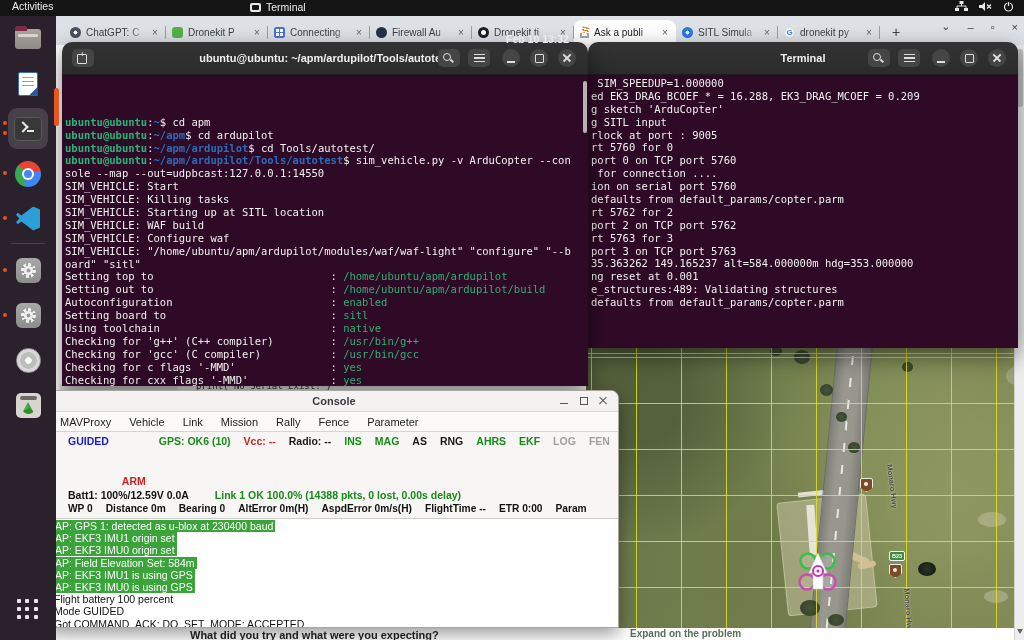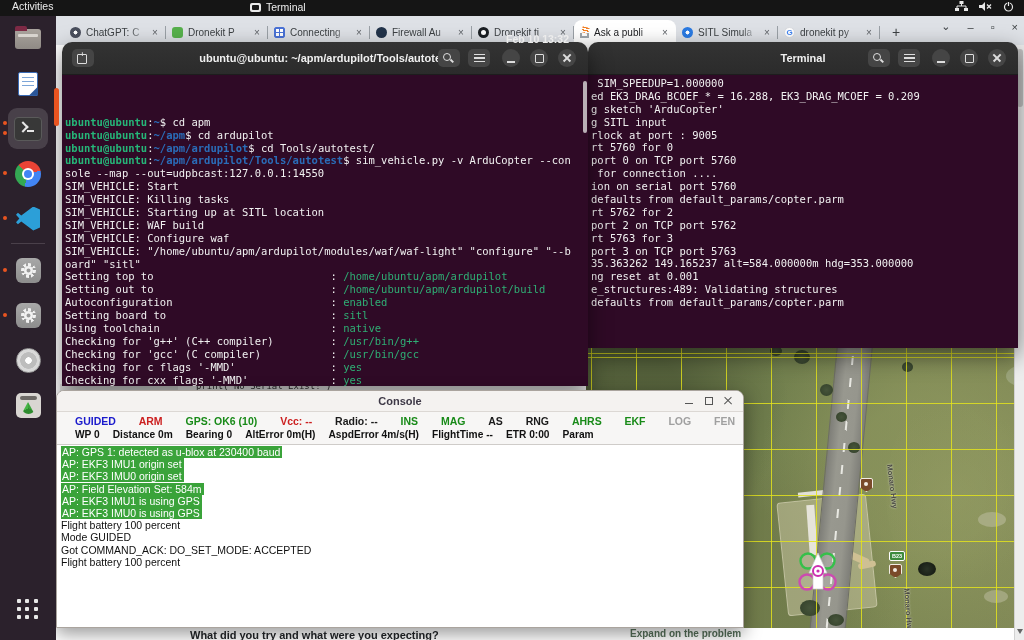--- a/index.html
+++ b/index.html
@@ -102,21 +102,21 @@
   .i-burger::before{content:"";position:absolute;left:5.5px;top:5px;width:11px;height:8px;
     background:repeating-linear-gradient(#ddd 0 1.4px,transparent 1.4px 3.3px);}
   .i-min::before{content:"";position:absolute;left:5px;top:12px;width:8px;height:1.6px;background:#ddd;}
   .i-max::before{content:"";position:absolute;left:5px;top:5px;width:7px;height:7px;border:1.4px solid #ddd;border-radius:1px;}
   .i-close::before,.i-close::after{content:"";position:absolute;left:4px;top:8.2px;width:10px;height:1.6px;background:#ddd;}
   .i-close::before{transform:rotate(45deg);}  .i-close::after{transform:rotate(-45deg);}
   .i-newtab::before{content:"";position:absolute;left:5px;top:5px;width:8px;height:8px;border:1.3px solid #ddd;border-radius:1px;}
   .i-newtab::after{content:"+";position:absolute;left:8px;top:2px;color:#ddd;font:700 8px/8px "Liberation Sans";}
   .scrollthumb{position:absolute;right:1px;top:6px;width:4px;height:52px;background:#b9b0b6;border-radius:2px;}
   
-  #console{position:absolute;left:56px;top:390px;width:688px;height:238px;z-index:50;background:#fff;
+  #console{position:absolute;left:49px;top:390px;width:570px;height:238px;z-index:50;background:#fff;
     border:1px solid #aaa49e;border-radius:8px 8px 0 0;box-shadow:0 6px 18px rgba(0,0,0,.4);box-sizing:border-box;overflow:hidden;}
   #console .chead{height:20px;background:#f4f2f0;border-bottom:1px solid #dcd8d4;position:relative;
     display:flex;align-items:center;justify-content:center;font-weight:700;font-size:11px;color:#3d3846;}
   .cbtn{position:absolute;top:3px;width:14px;height:14px;}
   .c-min::before{content:"";position:absolute;left:2px;top:9px;width:8px;height:1.4px;background:#555;}
   .c-max::before{content:"";position:absolute;left:2px;top:3px;width:8px;height:8px;border:1.3px solid #555;box-sizing:border-box;}
   .c-close::before,.c-close::after{content:"";position:absolute;left:1px;top:6px;width:10px;height:1.4px;background:#555;}
   .c-close::before{transform:rotate(45deg);} .c-close::after{transform:rotate(-45deg);}
   #cmenu{height:19px;background:#fbfaf9;border-bottom:1px solid #d8d4d0;display:flex;align-items:center;
     gap:18px;padding-left:10px;font-size:11px;color:#1d1d1d;}
@@ -310,42 +310,55 @@
   <div class="tline"><span class="tp">ubuntu@ubuntu</span><span class="tw">:</span><span class="tb">~</span><span class="tw">$ cd apm</span></div><div class="tline"><span class="tp">ubuntu@ubuntu</span><span class="tw">:</span><span class="tb">~/apm</span><span class="tw">$ cd ardupilot</span></div><div class="tline"><span class="tp">ubuntu@ubuntu</span><span class="tw">:</span><span class="tb">~/apm/ardupilot</span><span class="tw">$ cd Tools/autotest/</span></div><div class="tline"><span class="tp">ubuntu@ubuntu</span><span class="tw">:</span><span class="tb">~/apm/ardupilot/Tools/autotest</span><span class="tw">$ sim_vehicle.py -v ArduCopter --con</span></div><div class="tline"><span class="tw">sole --map --out=udpbcast:127.0.0.1:14550</span></div><div class="tline"><span class="tw">SIM_VEHICLE: Start</span></div><div class="tline"><span class="tw">SIM_VEHICLE: Killing tasks</span></div><div class="tline"><span class="tw">SIM_VEHICLE: Starting up at SITL location</span></div><div class="tline"><span class="tw">SIM_VEHICLE: WAF build</span></div><div class="tline"><span class="tw">SIM_VEHICLE: Configure waf</span></div><div class="tline"><span class="tw">SIM_VEHICLE: "/home/ubuntu/apm/ardupilot/modules/waf/waf-light" "configure" "--b</span></div><div class="tline"><span class="tw">oard" "sitl"</span></div><div class="tline"><span class="tw">Setting top to                            : </span><span class="tg">/home/ubuntu/apm/ardupilot</span></div><div class="tline"><span class="tw">Setting out to                            : </span><span class="tg">/home/ubuntu/apm/ardupilot/build</span></div><div class="tline"><span class="tw">Autoconfiguration                         : </span><span class="tg">enabled</span></div><div class="tline"><span class="tw">Setting board to                          : </span><span class="tg">sitl</span></div><div class="tline"><span class="tw">Using toolchain                           : </span><span class="tg">native</span></div><div class="tline"><span class="tw">Checking for 'g++' (C++ compiler)         : </span><span class="tg">/usr/bin/g++</span></div><div class="tline"><span class="tw">Checking for 'gcc' (C compiler)           : </span><span class="tg">/usr/bin/gcc</span></div><div class="tline"><span class="tw">Checking for c flags '-MMD'               : </span><span class="tg">yes</span></div><div class="tline"><span class="tw">Checking for cxx flags '-MMD'             : </span><span class="tg">yes</span></div></div>
 </div>
 
 <div id="console">
   <div class="chead">
     <span>Console</span>
     <div class="cbtn c-min" style="right:46px;"></div>
     <div class="cbtn c-max" style="right:26px;"></div>
     <div class="cbtn c-close" style="right:7px;"></div>
   </div>
+  <div id="cmenu">
+      <span>MAVProxy</span>
+      <span>Vehicle</span>
+      <span>Link</span>
+      <span>Mission</span>
+      <span>Rally</span>
+      <span>Fence</span>
+      <span>Parameter</span>
+    </div>
   <div id="cstatus">
     <div id="flags">
         <span style="color: rgb(26, 26, 204);">GUIDED</span>
-        <span style="color: rgb(204, 32, 32);">ARM</span>
+        <span style="color: rgb(204, 32, 32); margin-top: 40px;">ARM</span>
         <span style="color: rgb(24, 138, 24);">GPS: OK6 (10)</span>
         <span style="color: rgb(204, 32, 32);">Vcc: --</span>
         <span style="color: rgb(26, 26, 26);">Radio: --</span>
         <span style="color: rgb(24, 138, 24);">INS</span>
         <span style="color: rgb(24, 138, 24);">MAG</span>
         <span style="color: rgb(26, 26, 26);">AS</span>
         <span style="color: rgb(26, 26, 26);">RNG</span>
         <span style="color: rgb(24, 138, 24);">AHRS</span>
         <span style="color: rgb(24, 138, 24);">EKF</span>
         <span style="color: rgb(160, 160, 160);">LOG</span>
         <span style="color: rgb(160, 160, 160);">FEN</span>
       </div>
+    <div id="battrow">
+      <span>Batt1: 100%/12.59V 0.0A</span>
+      <span class="link">Link 1 OK 100.0% (14388 pkts, 0 lost, 0.00s delay)</span>
+    </div>
     <div class="telem" id="telem2">
         <span>WP 0</span>
         <span>Distance 0m</span>
         <span>Bearing 0</span>
         <span>AltError 0m(H)</span>
-        <span>AspdError 4m/s(H)</span>
+        <span>AspdError 0m/s(H)</span>
         <span>FlightTime --</span>
         <span>ETR 0:00</span>
         <span>Param</span>
       </div>
   </div>
   <div id="cmessages">
       <div><span class="hl">AP: GPS 1: detected as u-blox at 230400 baud</span></div>
       <div><span class="hl">AP: EKF3 IMU1 origin set</span></div>
       <div><span class="hl">AP: EKF3 IMU0 origin set</span></div>
       <div><span class="hl">AP: Field Elevation Set: 584m</span></div>

